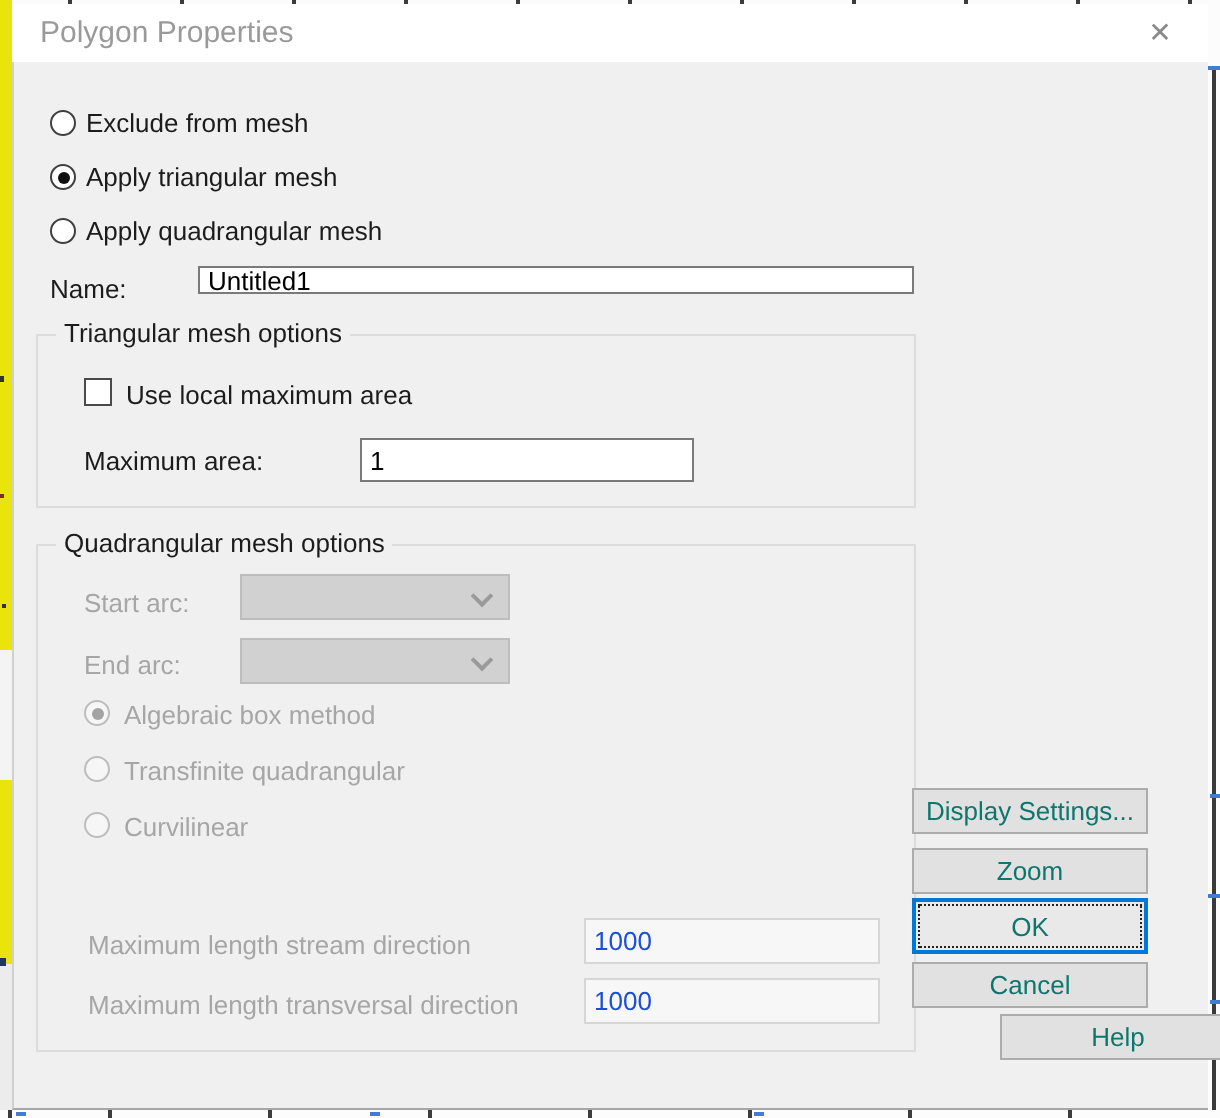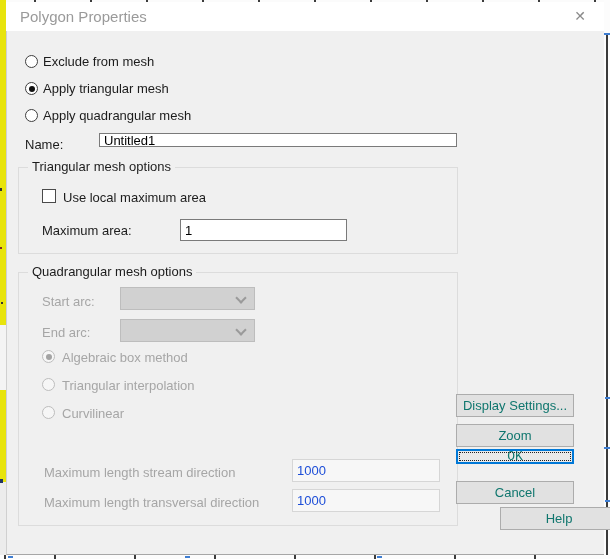--- a/index.html
+++ b/index.html
@@ -54,22 +54,22 @@
   .dropdown { position:absolute; width:135px; height:23px; background:#d1d1d1;
     border:1px solid #bdbdbd; }
   .chev { position:absolute; right:9px; top:6px; width:8px; height:8px;
     border-right:2px solid #9a9a9a; border-bottom:2px solid #9a9a9a;
     transform:rotate(45deg); }
   .btn { position:absolute; left:456px; width:118px; height:23px; background:#e1e1e1;
     border:1px solid #acacac; color:#0f766e; font:13px "Liberation Sans",sans-serif;
     display:flex; align-items:center; justify-content:center; cursor:default; }
   #btn-display { top:394px; }
   #btn-zoom { top:424px; }
-  #btn-ok { top:449px; height:15px; border:2px solid #0078d7; background:#e9e9e9;
-    outline:1px dotted #222; outline-offset:-4px;font-family:Liberation Mono, monospace; }
+  #btn-ok { top:449px; height:28px; border:2px solid #0078d7; background:#e9e9e9;
+    outline:1px dotted #222; outline-offset:-4px; }
   #btn-cancel { top:481px; }
   #btn-help { top:507px;margin-left:44px; }
 </style>
 </head>
 <body>
 
 <div class="abs" id="bg-top"></div>
 <div class="abs yellow" id="yleft-a"></div>
 <div class="abs" id="yleft-gap"></div>
 <div class="abs yellow" id="yleft-b"></div>
@@ -119,21 +119,21 @@
   <span class="chev"></span>
 </div>
 <div class="lbl dis" style="left:42px;top:325px;">End arc:</div>
 <div class="dropdown" style="left:120px;top:319px;">
   <span class="chev"></span>
 </div>
 
 <div class="radio rdis sel" style="left:42px;top:350px;"></div>
 <div class="lbl dis" style="left:62px;top:350px;">Algebraic box method</div>
 <div class="radio rdis" style="left:42px;top:378px;"></div>
-<div class="lbl dis" style="left:62px;top:378px;">Triangular interpolation</div>
+<div class="lbl dis" style="left:62px;top:378px;">Transfinite quadrangular</div>
 <div class="radio rdis" style="left:42px;top:406px;"></div>
 <div class="lbl dis" style="left:62px;top:406px;">Curvilinear</div>
 
 <div class="lbl dis" style="left:44px;top:465px;">Maximum length stream direction</div>
 <input class="field fdis" style="left: 292px; top: 459px; width: 148px; height: 23px;" readonly="" value="1000">
 <div class="lbl dis" style="left:44px;top:495px;">Maximum length transversal direction</div>
 <input class="field fdis" style="left: 292px; top: 489px; width: 148px; height: 23px;" readonly="" value="1000">
 
 <button class="btn" id="btn-display">Display Settings...</button>
 <button class="btn" id="btn-zoom">Zoom</button>

